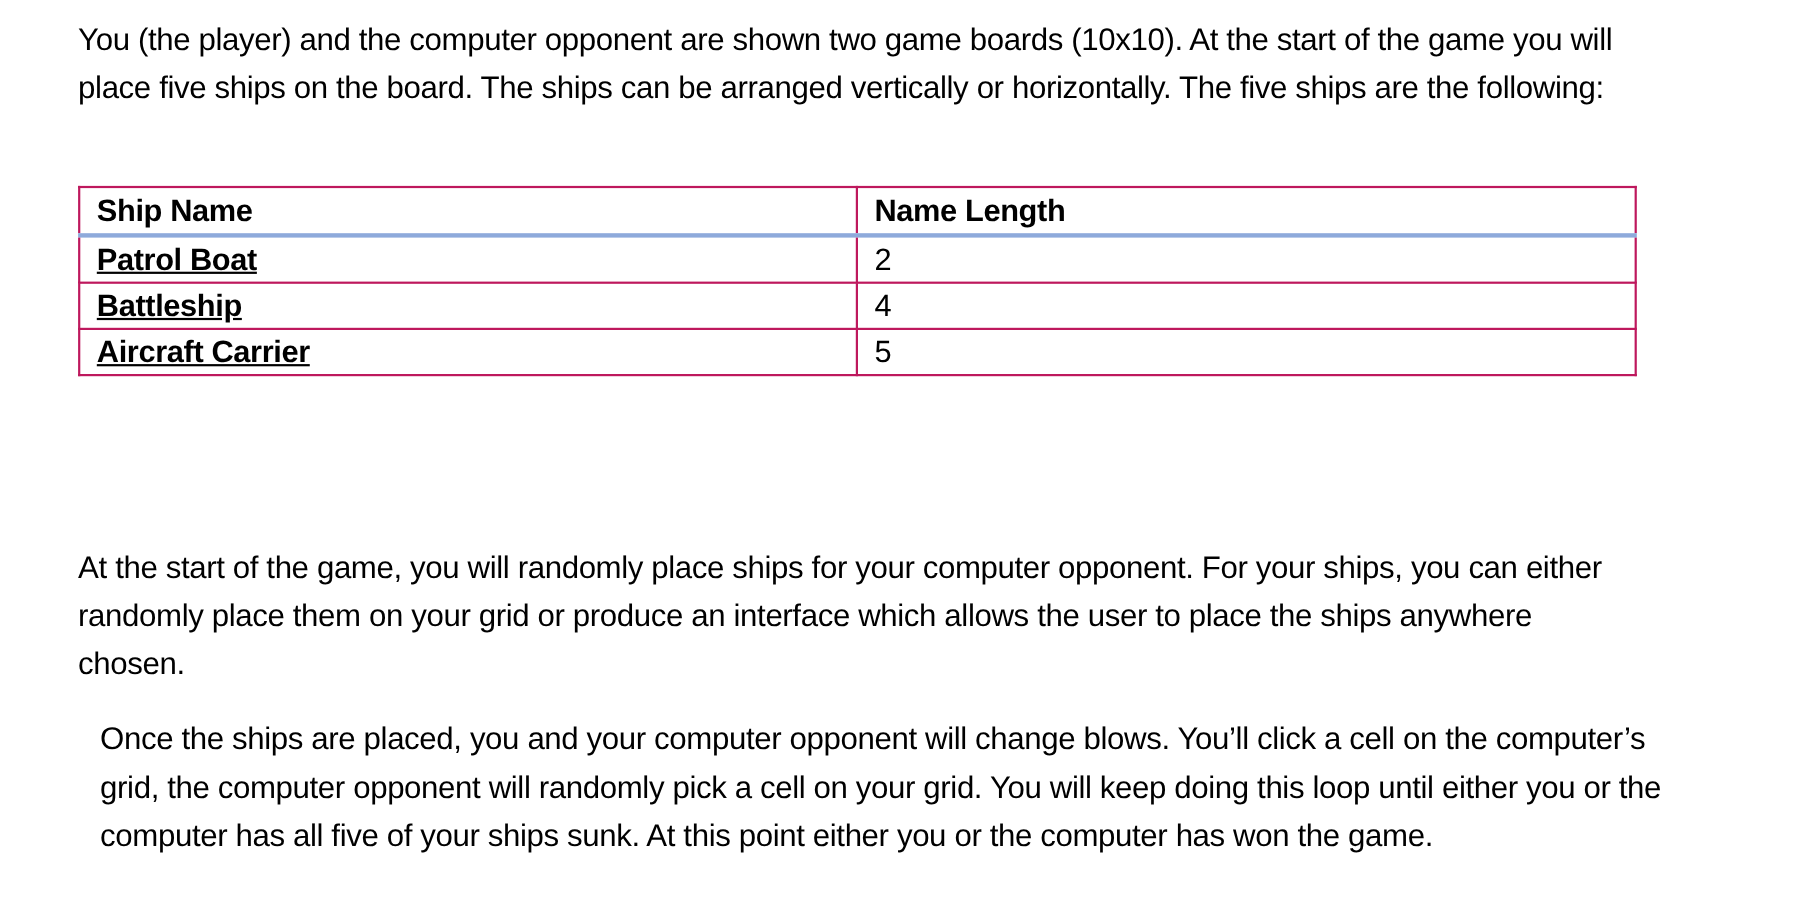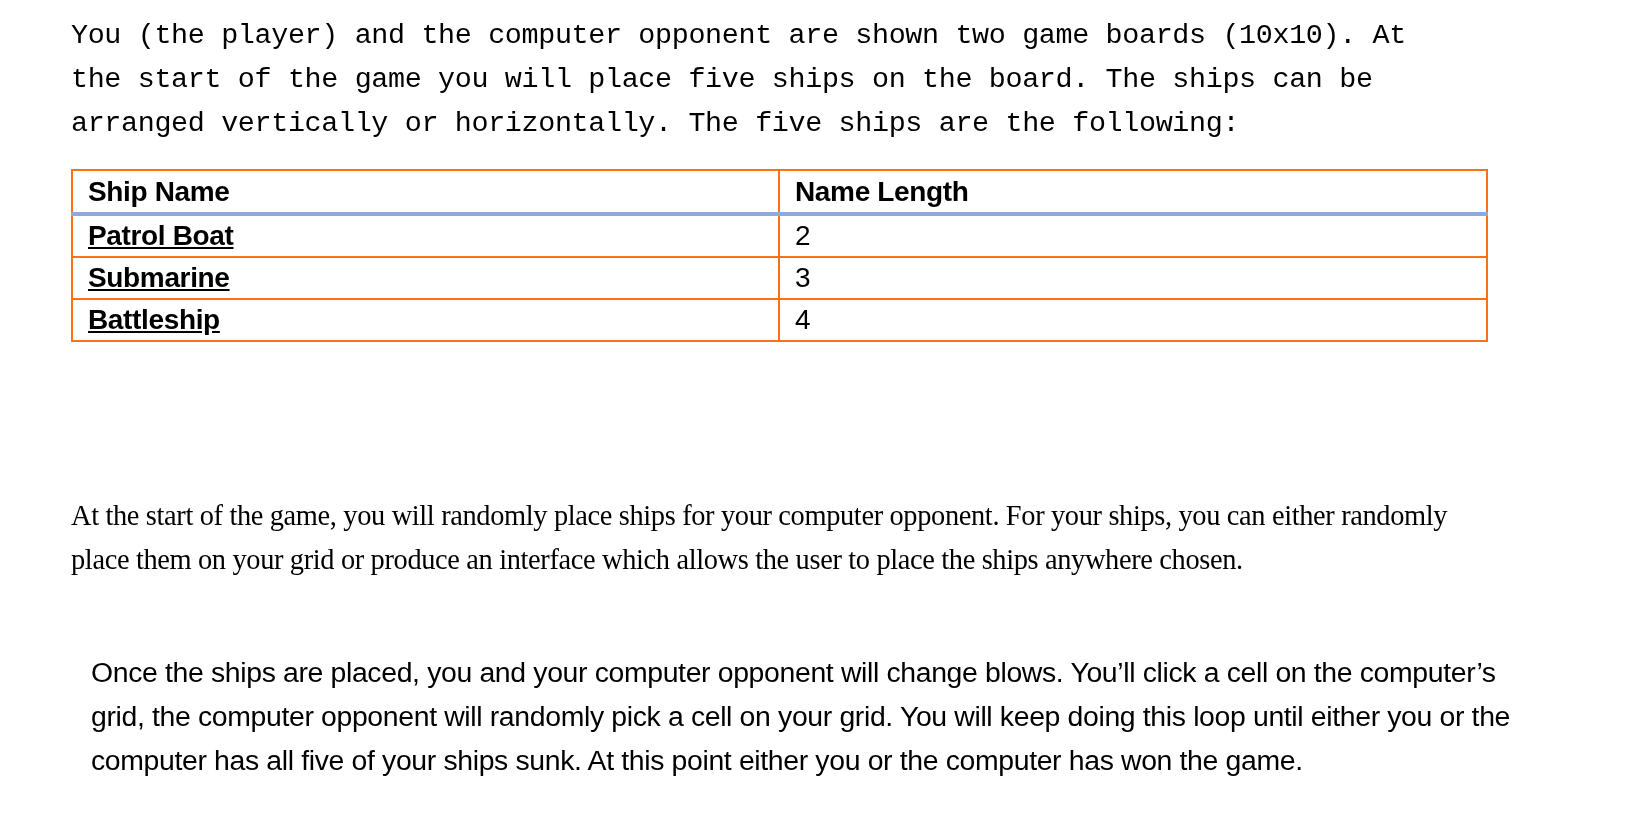--- a/index.html
+++ b/index.html
@@ -9,39 +9,39 @@
     color: #000000;
   }
   .page { position: absolute; left: 71px; top: 14px; width: 1420px; }
   p.body-text {
     margin: 0;
     font-size: 28.4px;
     line-height: 44px;
     letter-spacing: -0.35px;
     word-spacing: 0px;
   }
-  p.intro { width: 1400px; font-family: Liberation Mono, monospace; }
+  p.intro { width: 1400px; }
   .ship-table {
     position: absolute; left: 71px; top: 169px;
     width: 1417px; border-collapse: collapse;
     font-size: 28px;
   }
   .ship-table td, .ship-table th {
-    border: 2px solid #f97316;
+    border: 2px solid #be185d;
     padding: 0 15px;
     height: 40px;
     text-align: left;
     vertical-align: middle;
     letter-spacing: -0.35px;
   }
   .ship-table th { font-weight: bold; height: 41px; border-bottom: 4px solid #8eaadb; }
   .ship-table td.name { font-weight: bold; text-decoration: underline; }
   .ship-table td.len { font-weight: normal; }
   .ship-table col.c1 { width: 707px; }
-  .p2 { position: absolute; left: 71px; top: 494px; width: 1420px; font-family: Liberation Serif, serif; }
+  .p2 { position: absolute; left: 71px; top: 494px; width: 1420px; }
   .p3 { position: absolute; left: 71px; top: 650px; width: 1420px; margin-left: 20px; }
 </style>
 </head>
 <body>
 
 <div class="page">
   <p class="body-text intro">You (the player) and the computer opponent are shown two game boards (10x10).  At the start of the game you will place five ships on the board.  The ships can be arranged vertically or horizontally.  The five ships are the following:</p>
 </div>
 
 <table class="ship-table">
@@ -54,26 +54,26 @@
       <th>Ship Name</th>
       <th>Name Length</th>
     </tr>
   </thead>
   <tbody>
     <tr>
       <td class="name">Patrol Boat</td>
       <td class="len">2</td>
     </tr>
     <tr>
-      <td class="name">Submarine</td>
-      <td class="len">3</td>
+      <td class="name">Battleship</td>
+      <td class="len">4</td>
     </tr>
     <tr>
-      <td class="name">Battleship</td>
-      <td class="len">4</td>
+      <td class="name">Aircraft Carrier</td>
+      <td class="len">5</td>
     </tr>
   </tbody>
 </table>
 
 <div class="p2">
   <p class="body-text">At the start of the game, you will randomly place ships for your computer opponent.  For your ships, you can either randomly place them on your grid or produce an interface which allows the user to place the ships anywhere chosen.</p>
 </div>
 
 <div class="p3">
   <p class="body-text">Once the ships are placed, you and your computer opponent will change blows.  You’ll click a cell on the computer’s grid, the computer opponent will randomly pick a cell on your grid.  You will keep doing this loop until either you or the computer has all five of your ships sunk.  At this point either you or the computer has won the game.</p>

